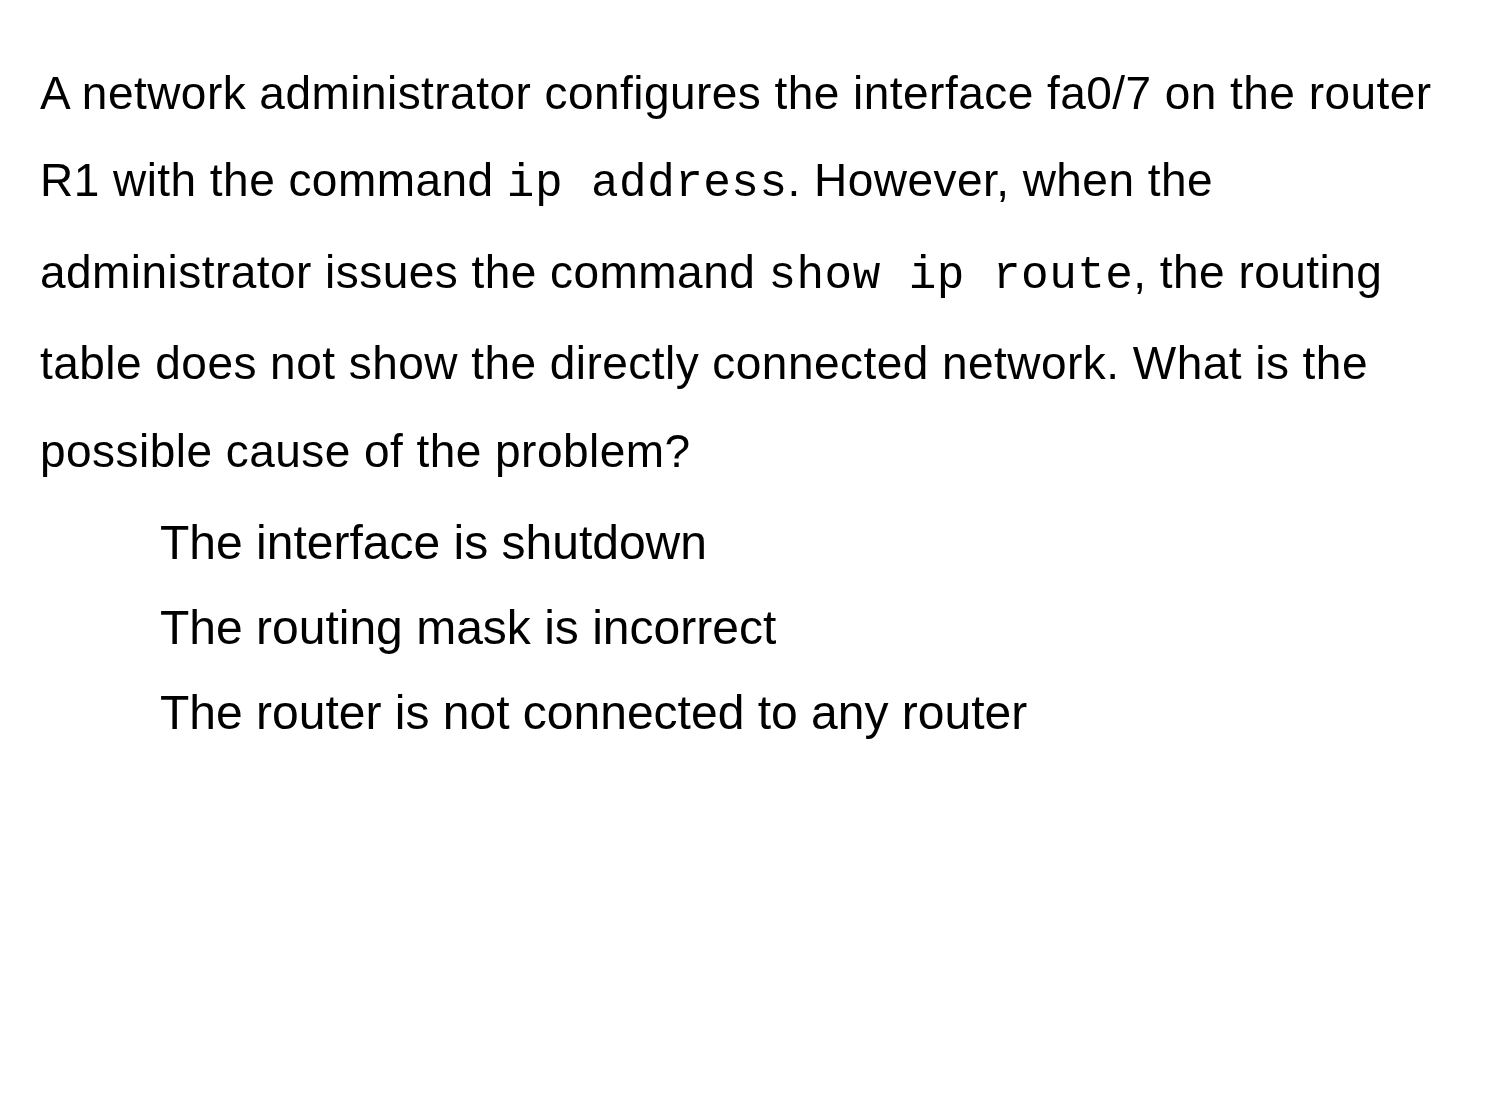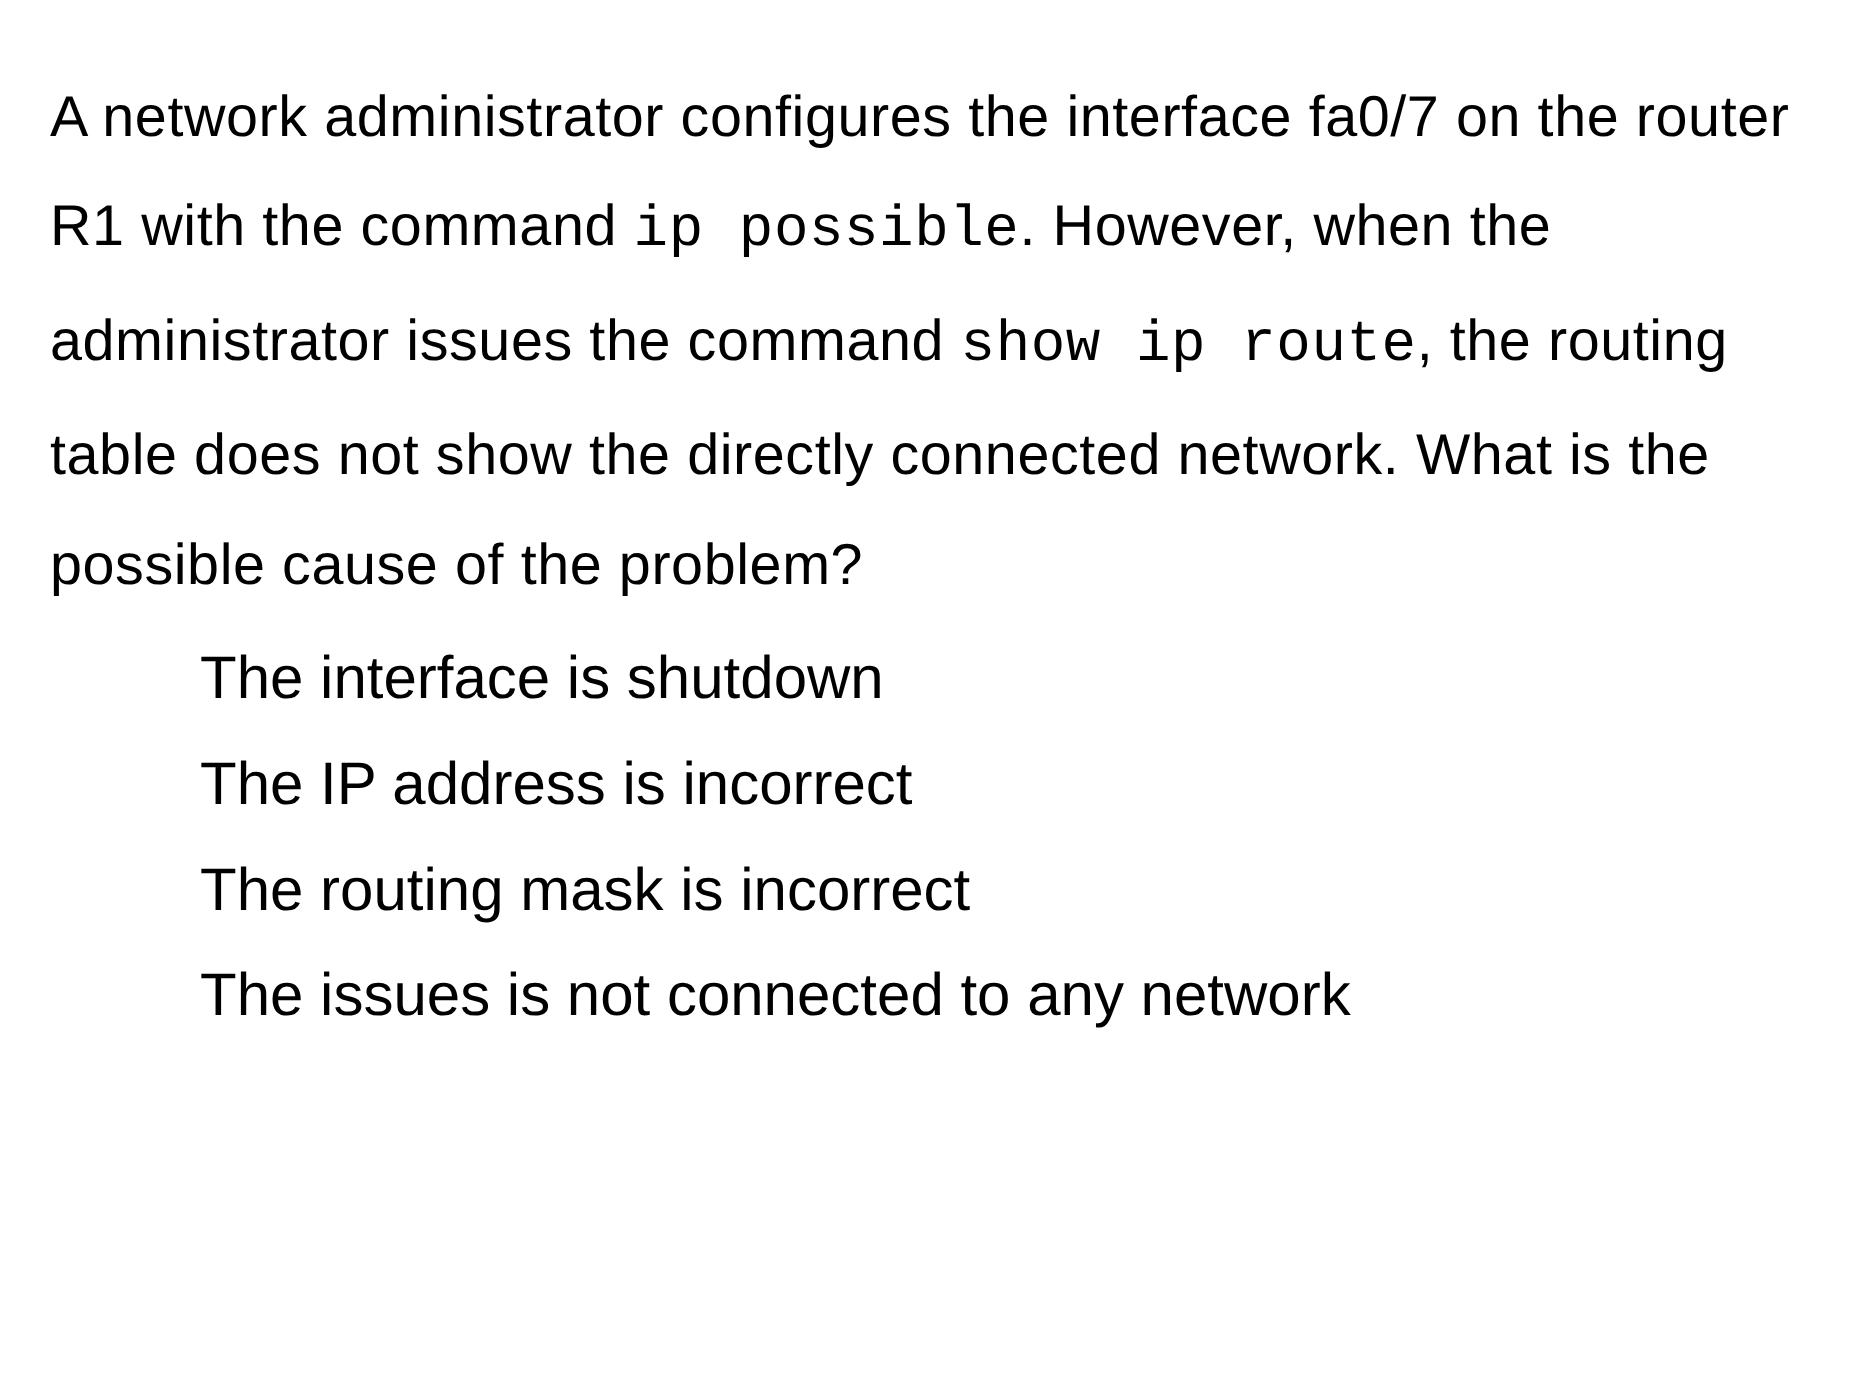--- a/index.html
+++ b/index.html
@@ -31,21 +31,20 @@
     .option {
       font-size: 48px;
       line-height: 1.6;
       margin-bottom: 8px;
     }
   </style>
 </head>
 <body>
 
 <div class="question-text">
-  <span>A network administrator configures the interface fa0/7 on the router R1 with the command </span><span class="code">ip possible</span><span>. However, when the administrator issues the command </span><span class="code">show ip route</span><span>, the routing table does not show the directly connected network. What is the possible cause of the problem?</span>
+  <span>A network administrator configures the interface fa0/7 on the router R1 with the command </span><span class="code">ip address</span><span>. However, when the administrator issues the command </span><span class="code">show ip route</span><span>, the routing table does not show the directly connected network. What is the possible cause of the problem?</span>
 </div>
 
 <div class="options">
   <div class="option">The interface is shutdown</div>
-  <div class="option">The IP address is incorrect</div>
   <div class="option">The routing mask is incorrect</div>
-  <div class="option">The issues is not connected to any network</div>
+  <div class="option">The router is not connected to any router</div>
 </div>
 
 </body></html>

